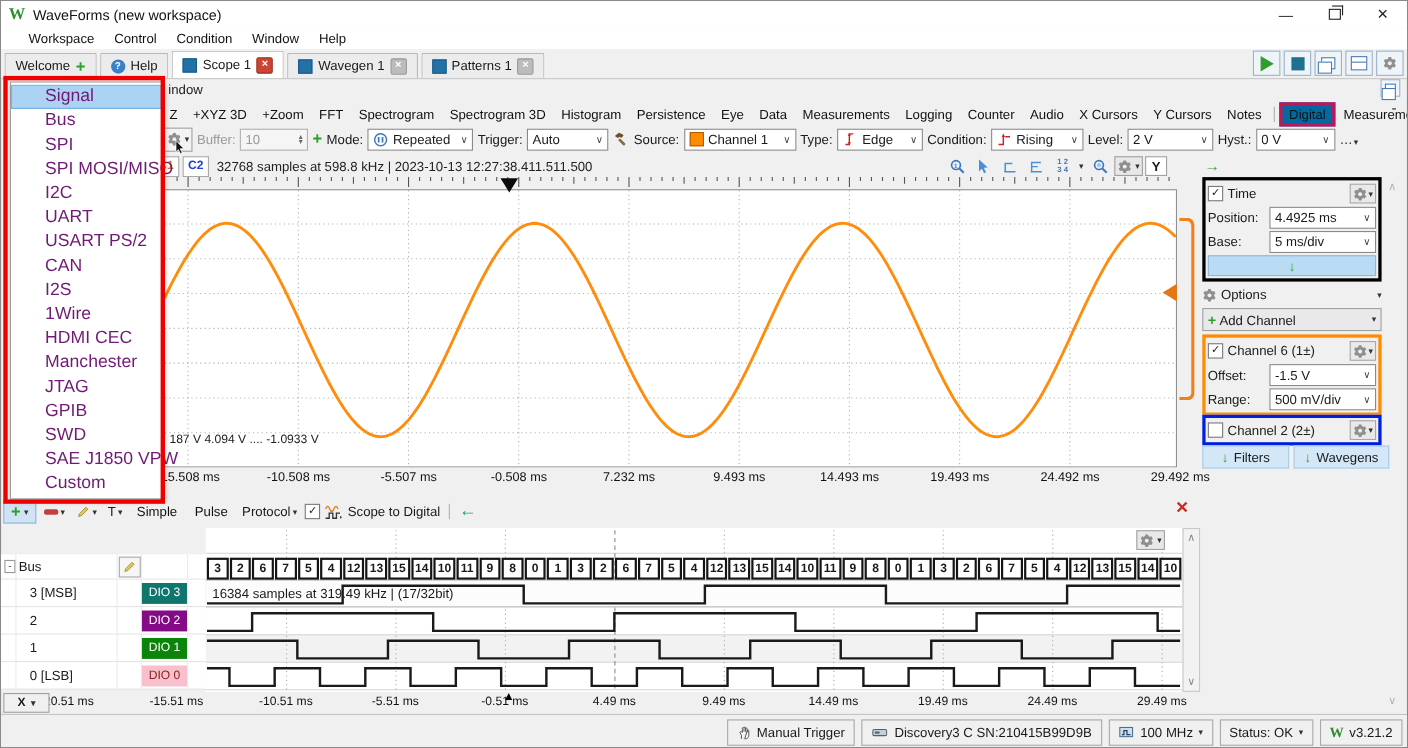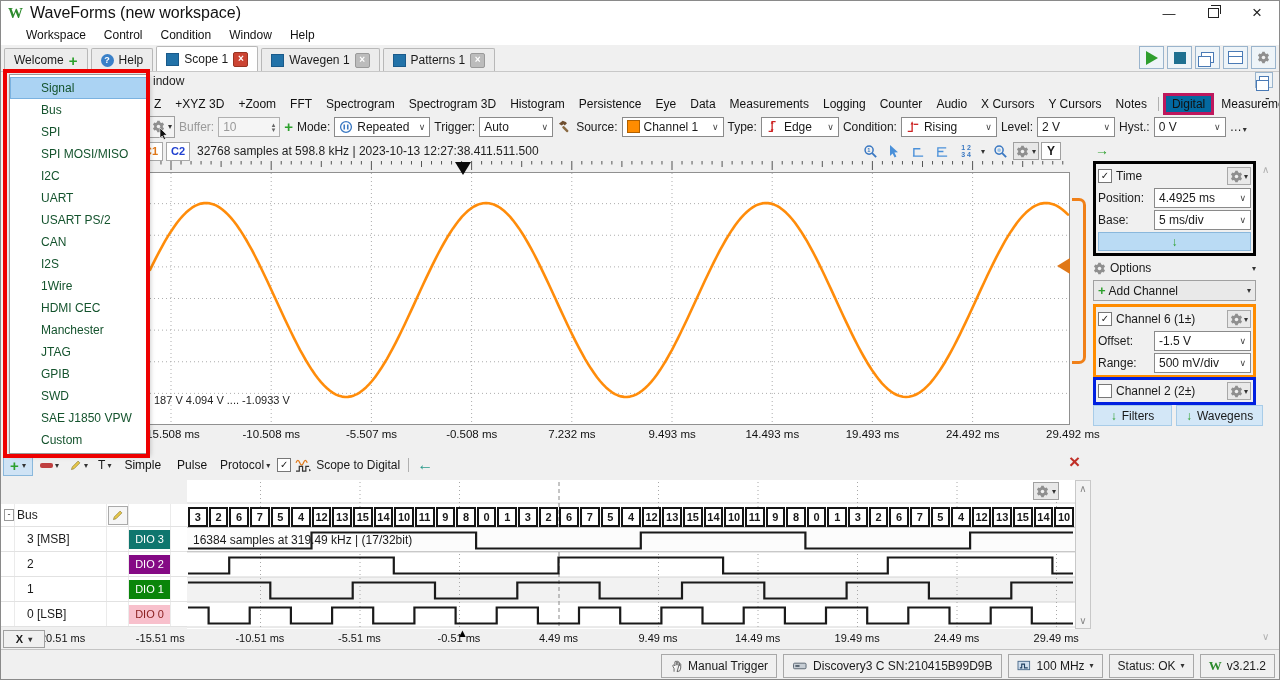--- a/index.html
+++ b/index.html
@@ -4,21 +4,21 @@
 <style>
   html,body{margin:0;padding:0;background:#d8d8d8;}
   #root{position:relative;width:1280px;height:680px;background:#f0f0f0;
         font-family:"Liberation Sans",sans-serif;font-size:12px;color:#1a1a1a;
         border:1px solid #8a8a8a;box-sizing:border-box;overflow:hidden;}
   .abs{position:absolute;}
   .row{display:flex;align-items:center;}
   
   .titlebar{left:0;top:0;width:100%;height:24px;background:#fff;display:flex;align-items:center;}
   .applogo{font-weight:bold;color:#2e8b2e;font-size:15px;margin:0 7px 0 7px;font-family:"Liberation Serif",serif;}
-  .wtitle{font-size:16px;color:#111;}
+  .wtitle{font-size:13px;color:#111;}
   .wincontrols{margin-left:auto;display:flex;height:100%;}
   .winbtn{width:44px;display:flex;align-items:center;justify-content:center;font-size:13px;color:#222;}
   .restore-glyph{width:9px;height:8px;border:1px solid #222;position:relative;background:#fff;}
   .restore-glyph::before{content:"";position:absolute;left:2px;top:-4px;width:9px;height:8px;border:1px solid #222;border-bottom:none;border-left:none;}
   .menubar{left:0;top:24px;width:100%;height:20px;background:#fff;display:flex;align-items:center;border-bottom:1px solid #e6e6e6;padding-left:16px;}
   .menuitem{padding:0 9px;color:#111;}
   .tabbar{left:0;top:44px;width:100%;height:26px;background:#f0f0f0;border-bottom:1px solid #c8c8c8;display:flex;align-items:flex-end;}
   .tab{display:flex;align-items:center;gap:5px;padding:0 9px;height:22px;border:1px solid #b8b8b8;border-bottom:none;
        background:#ececec;margin-right:3px;border-radius:2px 2px 0 0;}
   .tab.active{background:#fff;height:24px;}
@@ -86,21 +86,21 @@
            font-size:11px;font-weight:600;height:16px;}
   .dxaxis{display:flex;}
   .dxaxis .xlab{flex:1;text-align:center;font-size:11px;color:#111;white-space:nowrap;}
   .pencilbtn{width:18px;height:17px;border:1px solid #aaa;background:#f6f6f6;display:flex;align-items:center;justify-content:center;}
   
   .statusbar{left:0;top:648px;width:100%;height:32px;background:#f0f0f0;border-top:1px solid #c4c4c4;
              display:flex;align-items:center;justify-content:flex-end;gap:6px;padding-right:4px;box-sizing:border-box;}
   .sbtn{height:22px;border:1px solid #a8a8a8;background:#f0f0f0;display:inline-flex;align-items:center;gap:5px;padding:0 8px;}
   
   .ctxmenu{background:#fff;border:1px solid #9a9a9a;box-shadow:2px 2px 5px rgba(0,0,0,.25);z-index:40;padding:2px 0;}
-  .ctxmenu .mitem{height:22px;line-height:22px;padding-left:31px;font-size:12px;color:#14532d;white-space:nowrap;}
+  .ctxmenu .mitem{height:22px;line-height:22px;padding-left:31px;font-size:16px;color:#701a75;white-space:nowrap;}
   .ctxmenu .mitem:first-child{background:#abd3f3;box-shadow:inset 0 0 0 1px #7ab2e0;}
   .annobox{border:4px solid #e00;z-index:50;pointer-events:none;box-sizing:border-box;}
   svg{display:block;}
 </style>
 </head>
 <body>
 
 <div id="root">
 
   <div class="abs titlebar">
@@ -258,21 +258,21 @@
           <svg width="14" height="15" viewBox="0 0 16 16">
             <path d="M3 13.5h4v-11h4" stroke="#cc2222" stroke-width="1.5" fill="none"></path>
             <path d="M7 1.5L5.4 4.8h3.2z" fill="#cc2222"></path>
             <path d="M7 14.5l-1.6-3.3h3.2z" fill="#cc2222"></path>
           </svg>
         </span>
       <span class="val">Edge</span>
       <span class="cv">∨</span>
     </span>
     <span class="lab">Condition:</span>
-    <span class="combo" style="width:96px;">
+    <span class="combo" style="width:84px;">
       <span class="i-rising">
           <svg width="14" height="15" viewBox="0 0 16 16">
             <path d="M2 13.5h5V5" stroke="#cc2222" stroke-width="1.5" fill="none"></path>
             <path d="M7 2L5.2 5.8h3.6z" fill="#cc2222"></path>
             <path d="M9 5.5h5" stroke="#cc2222" stroke-width="1.5"></path>
           </svg>
         </span>
       <span class="val">Rising</span>
       <span class="cv">∨</span>
     </span>

